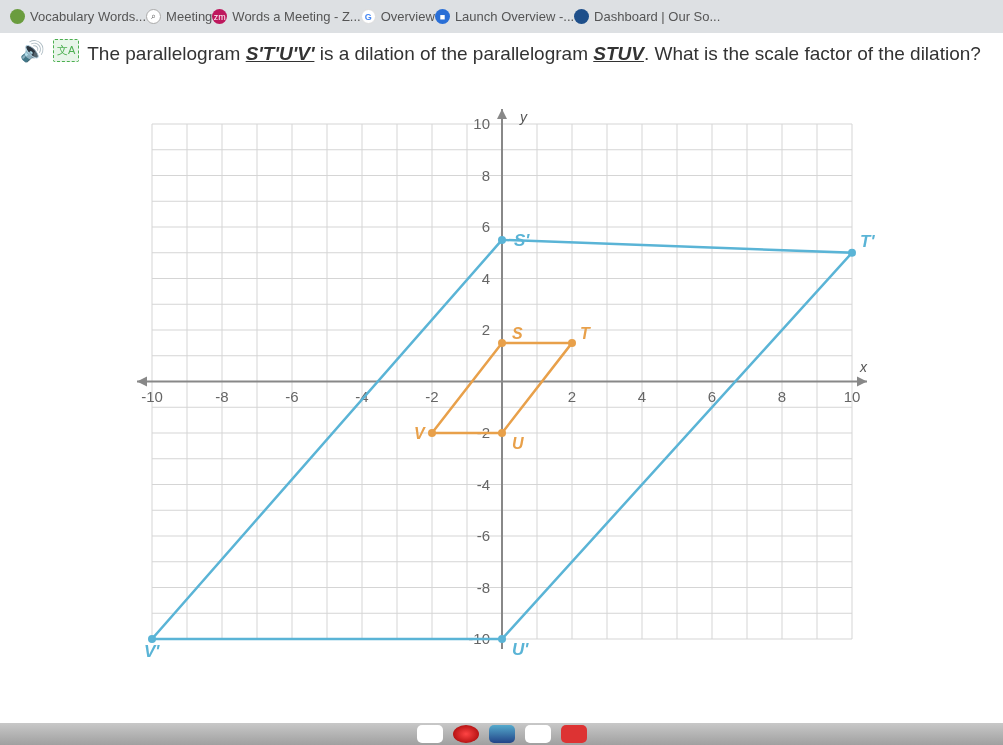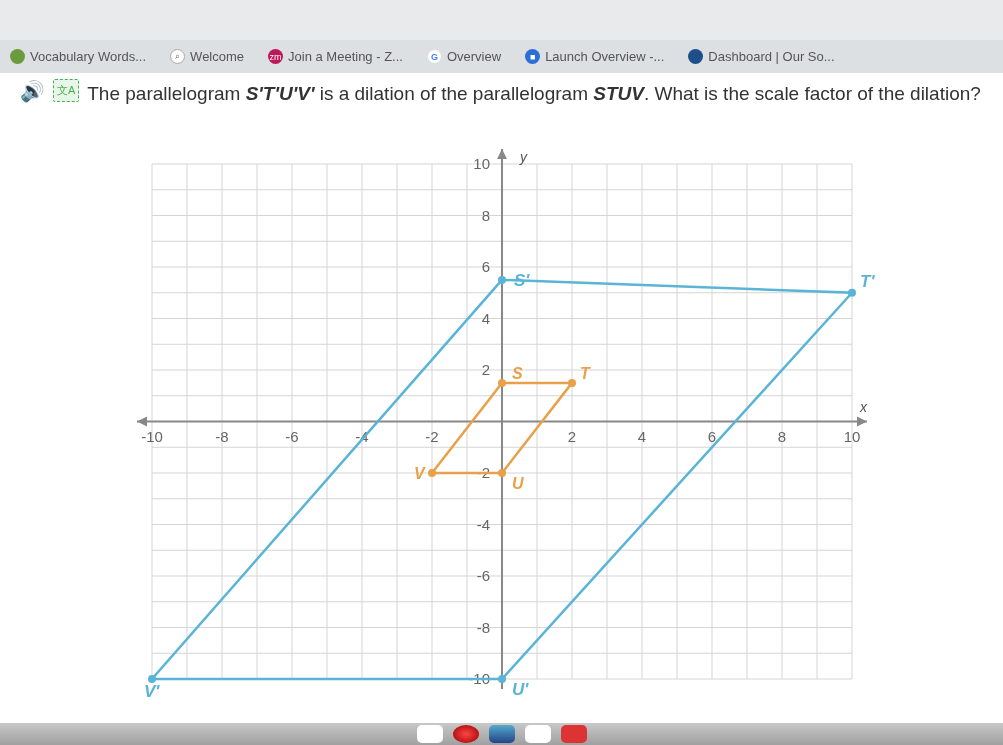--- a/index.html
+++ b/index.html
@@ -5,28 +5,27 @@
     * { margin: 0; padding: 0; box-sizing: border-box; }
     body {
       font-family: Arial, sans-serif;
       background: #e8eaec;
       width: 1003px;
       height: 745px;
       overflow: hidden;
     }
     .tabs-bar {
       display: flex;
-      gap: 24px;
+      gap: 0;
       padding: 4px 10px;
       background: #dde0e3;
       align-items: center;
       height: 33px;
       font-size: 13px;
       color: #555;
-      margin-top: 40px;
     }
     .tab-item {
       display: flex;
       align-items: center;
       gap: 5px;
       white-space: nowrap;
     }
     .tab-icon {
       width: 15px; height: 15px;
       border-radius: 50%;
@@ -56,21 +55,21 @@
       color: #4caf50;
       font-size: 11px;
       padding: 3px 3px;
       border-radius: 2px;
     }
     .question-text {
       font-size: 19px;
       color: #333;
       line-height: 1.6;
     }
-    .italic-math { font-style: italic; font-weight: bold; }
+    .italic-math { font-style: italic; font-weight: bold; text-decoration: underline; }
     .graph-wrapper {
       display: flex;
       justify-content: center;
       margin-top: 15px;
     }
     svg.graph { background: #fff; }
     .dock {
       position: absolute;
       bottom: 0; left: 0; right: 0;
       height: 22px;
@@ -87,25 +86,25 @@
 </head>
 <body>
 
 <div class="tabs-bar">
   <div class="tab-item">
     <span class="tab-icon" style="background:#6a9c3e"></span>
     <span>Vocabulary Words...</span>
   </div>
   <div class="tab-item">
     <span class="tab-icon" style="background:#fff;color:#555;border:1px solid #aaa">⌕</span>
-    <span>Welcome</span>
+    <span>Meeting</span>
   </div>
   <div class="tab-item">
     <span class="tab-icon" style="background:#be185d">zm</span>
-    <span>Join a Meeting - Z...</span>
+    <span>Words a Meeting - Z...</span>
   </div>
   <div class="tab-item">
     <span class="tab-icon" style="background:#fff;color:#4285f4;border:1px solid #ddd;font-weight:bold">G</span>
     <span>Overview</span>
   </div>
   <div class="tab-item">
     <span class="tab-icon" style="background:#2a6fd6">■</span>
     <span>Launch Overview -...</span>
   </div>
   <div class="tab-item">

